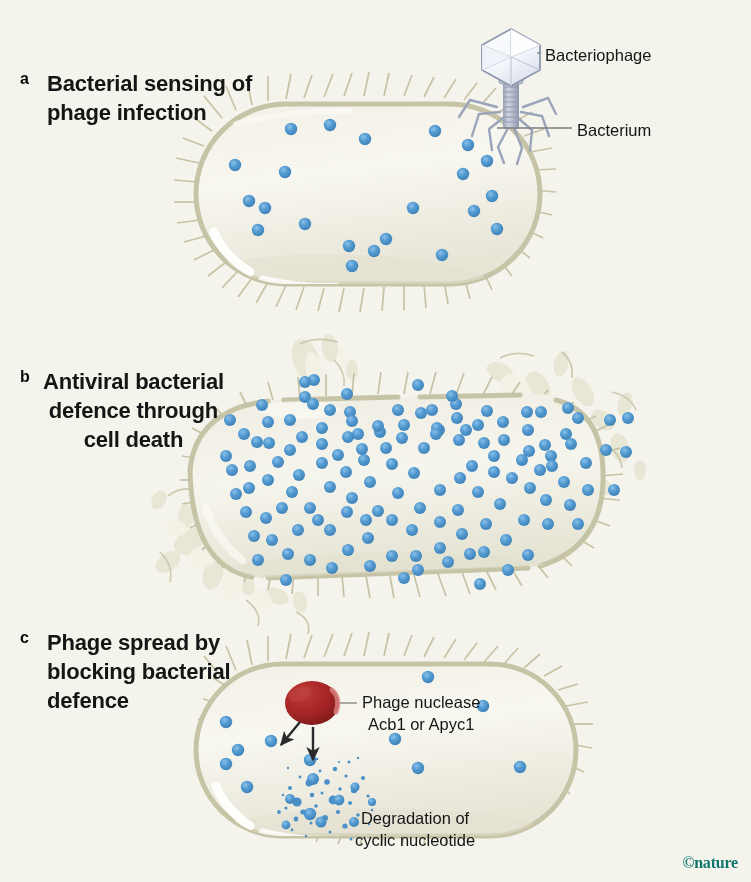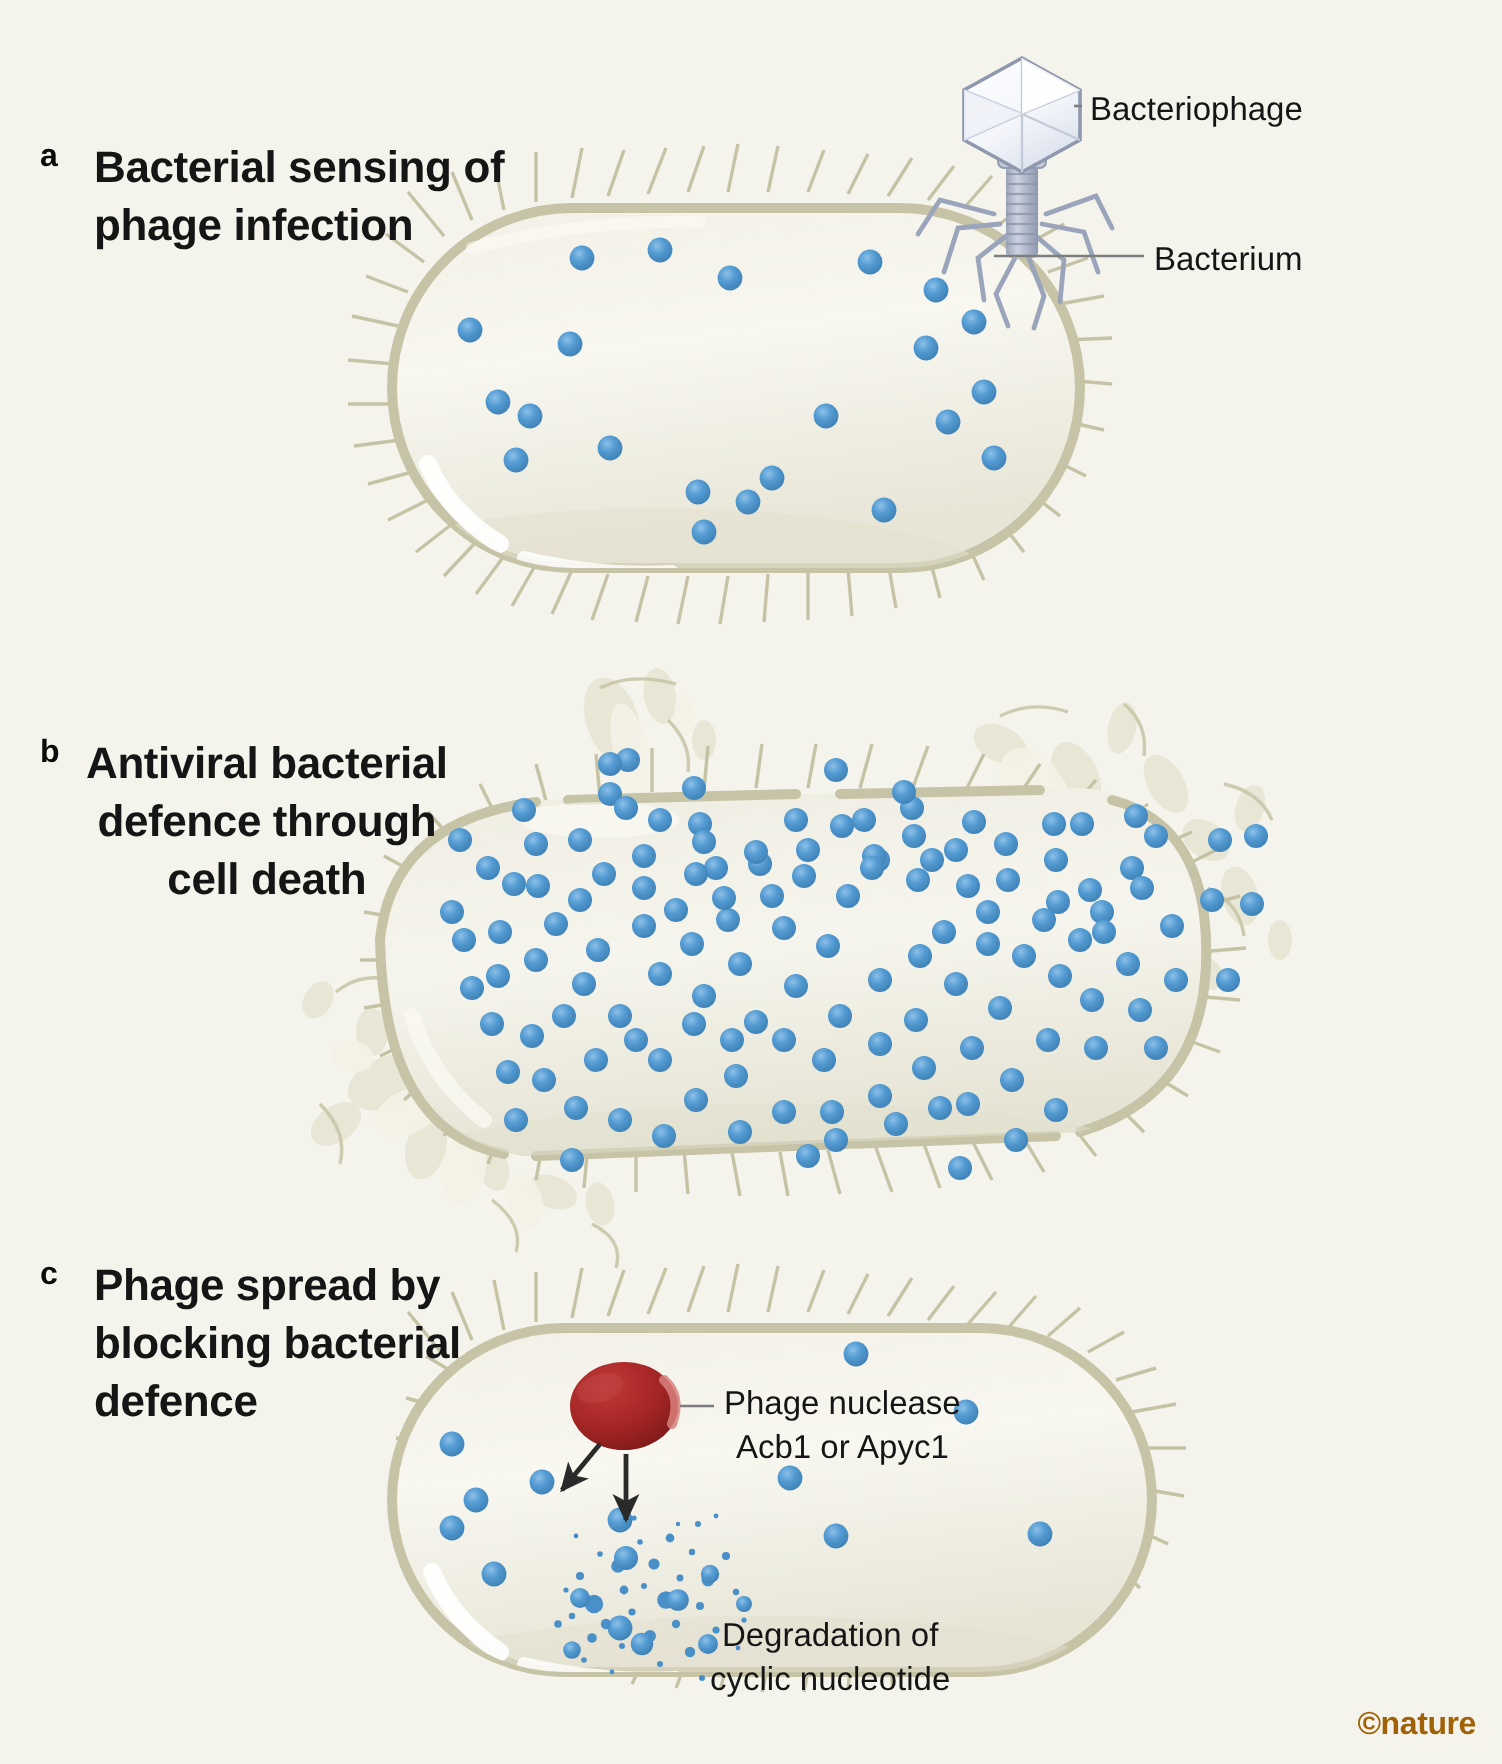--- a/index.html
+++ b/index.html
@@ -50,24 +50,24 @@
     font-size: 16.5px;
     color: #151515;
     line-height: 1.32;
     white-space: pre-line;
     text-align: center;
   }
   #credit {
     position: absolute;
     right: 13px;
     bottom: 10px;
-    font-family: Liberation Sans, sans-serif;
+    font-family: Liberation Serif, serif;
     font-weight: bold;
     font-size: 16px;
-    color: #a16207;
+    color: #0f766e;
     letter-spacing: -0.2px;
   }
   
   #label-a-letter { left: 20px;  top: 70px; }
   #label-a-text   { left: 47px;  top: 69px; }
   #cap-cyclic     { left: 320px; top: 148px; }
   #cap-phage      { left: 545px; top: 45px; }
   #cap-bacterium  { left: 577px; top: 120px; }
   
   #label-b-letter { left: 20px;  top: 368px; }

